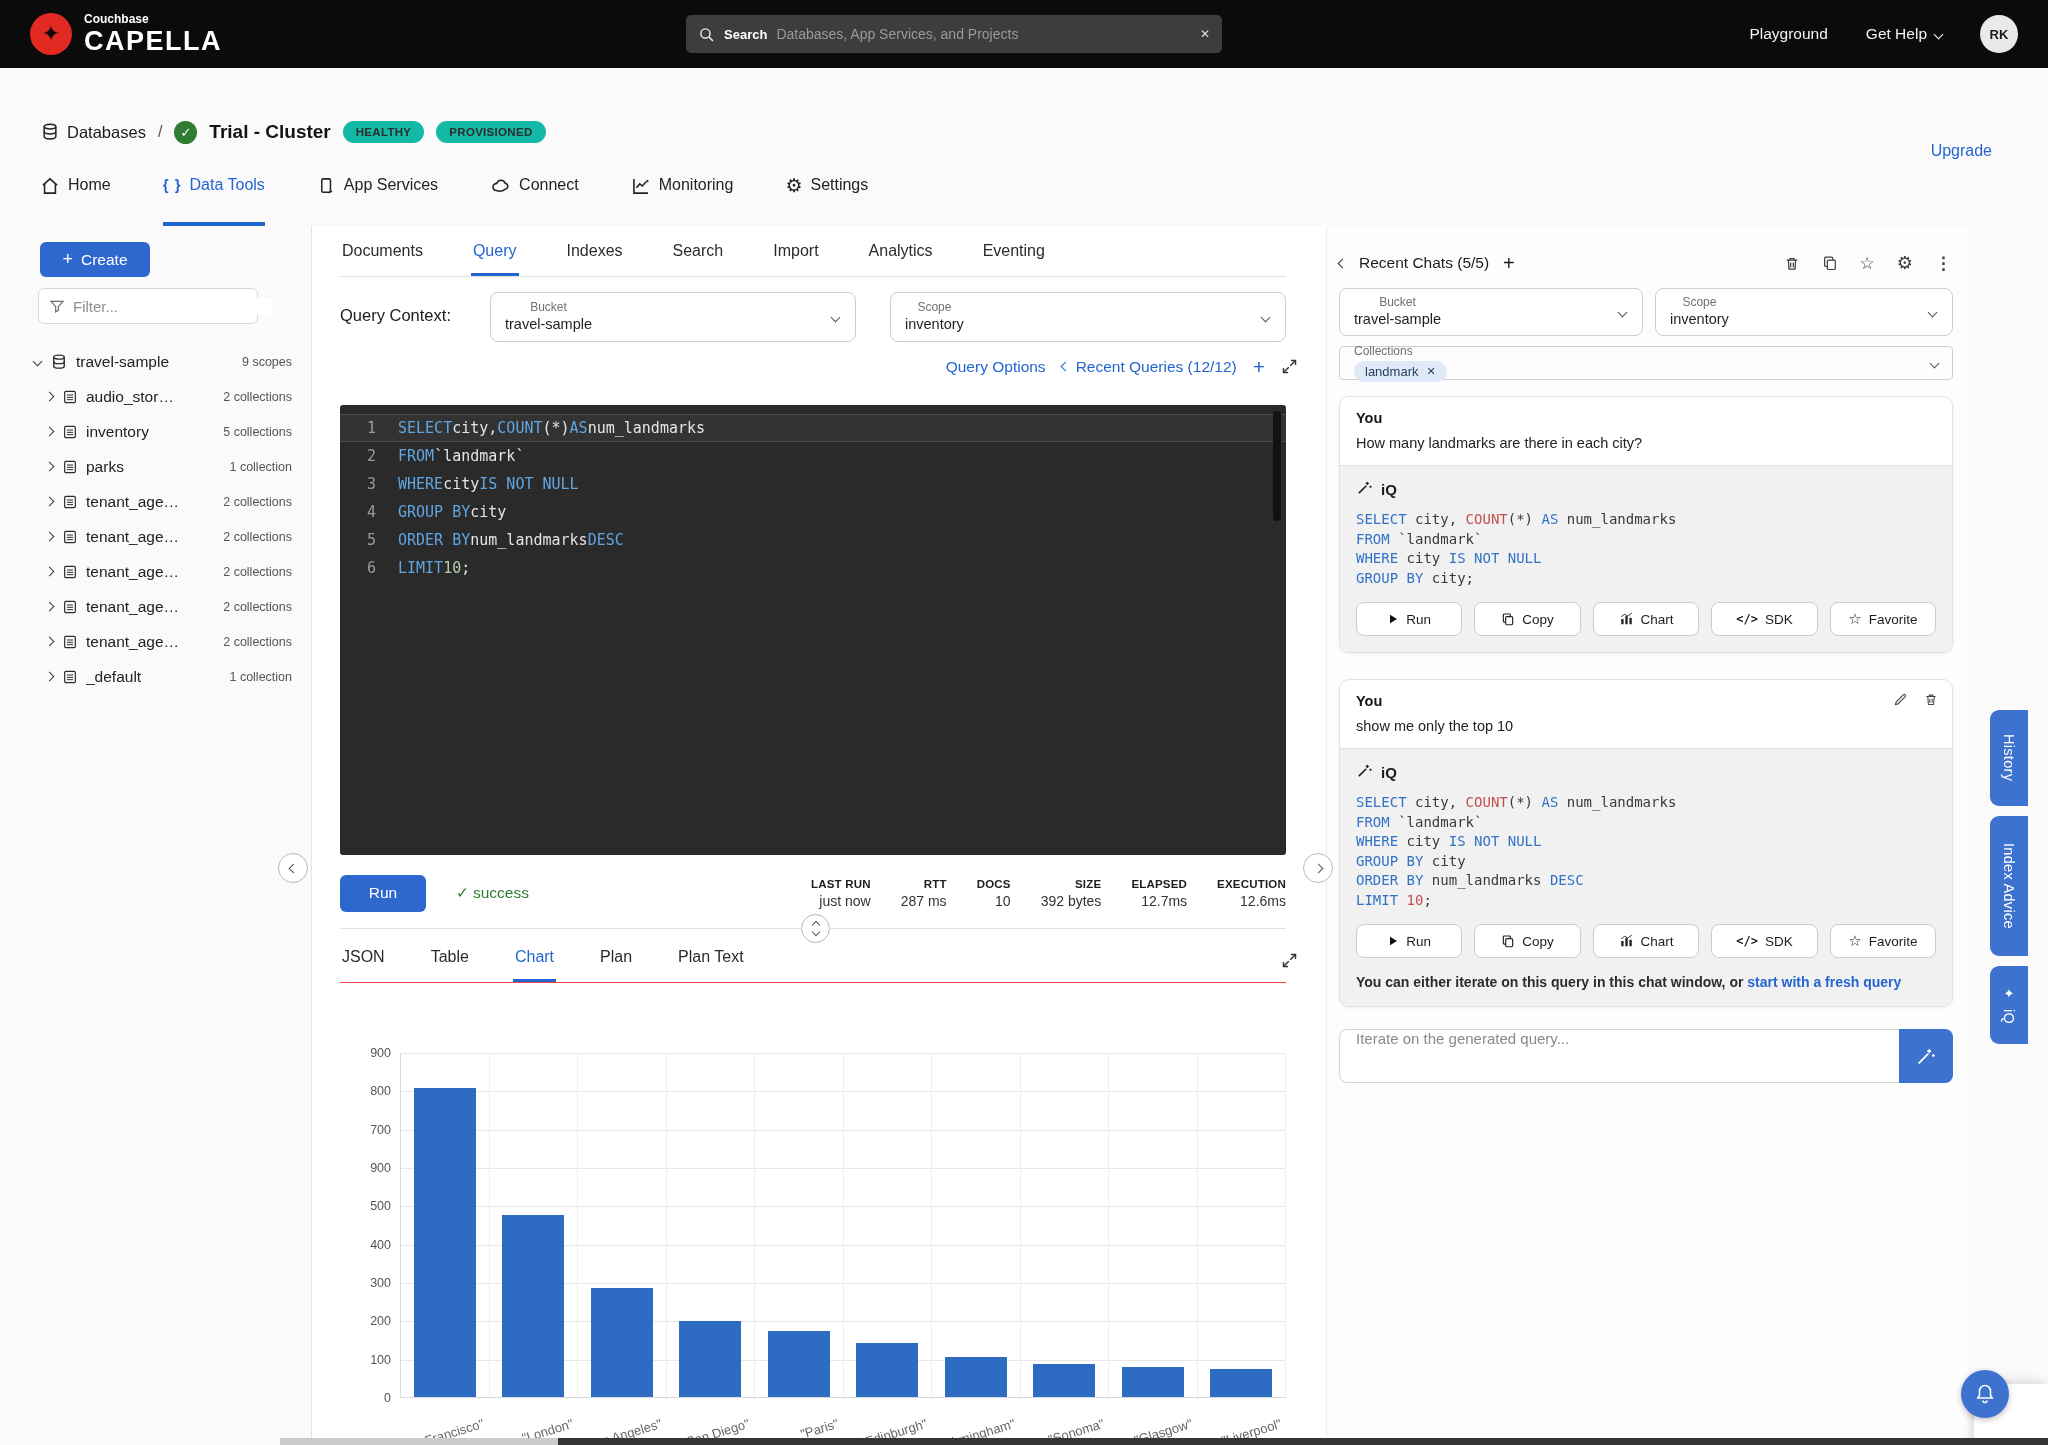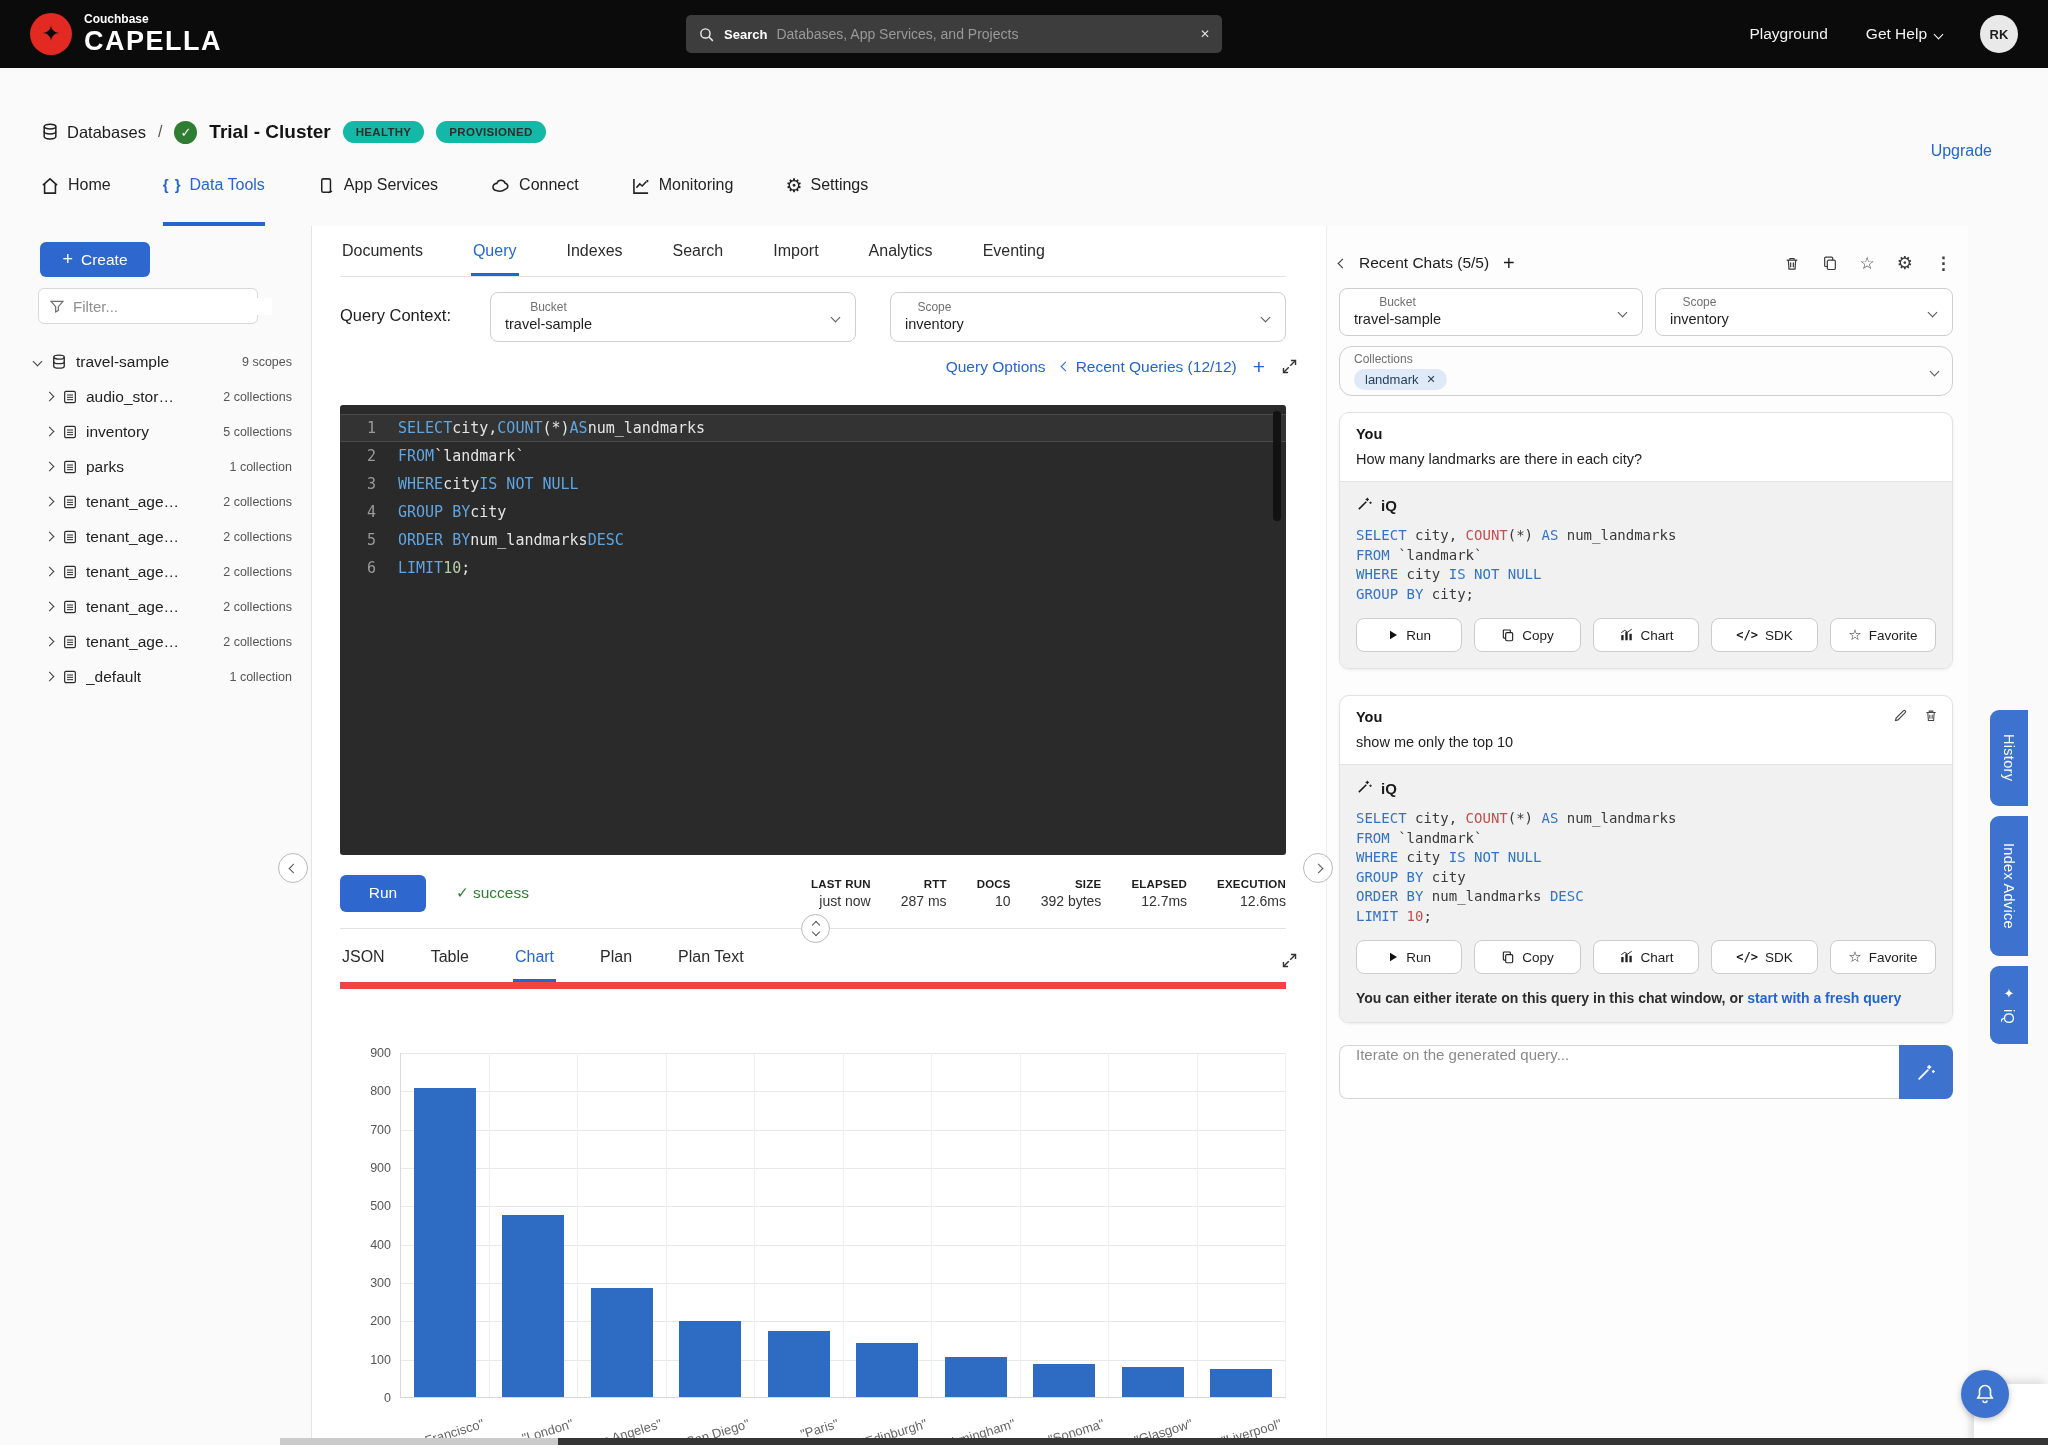--- a/index.html
+++ b/index.html
@@ -96,21 +96,21 @@
   .status { margin-left:30px; color:#2f7d33; font-size:15.5px; display:flex; align-items:center; gap:4px; }
   .stats { margin-left:auto; display:flex; gap:30px; }
   .stat { text-align:right; }
   .stat .s-label { font-size:11.5px; font-weight:700; color:#1d1d1d; letter-spacing:.2px; }
   .stat .s-value { font-size:14px; color:#333; margin-top:3px; }
 
   .divider { position:absolute; left:28px; top:702px; width:946px; border-top:1px solid #e2e2e2; }
   .splitter { position:absolute; left:489px; top:688px; width:29px; height:29px; border-radius:50%; border:1px solid #b9b9b9; background:#fff; display:flex; flex-direction:column; align-items:center; justify-content:center; gap:1px; cursor:pointer; z-index:4; color:#555; }
   .splitter .chev { width:6px; height:6px; }
 
-  .result-tabs { position:absolute; left:28px; top:716px; width:946px; display:flex; gap:42px; border-bottom:7px solid #ef4444; }
+  .result-tabs { position:absolute; left:28px; top:716px; width:946px; display:flex; gap:42px; border-bottom:1px solid #ef4444; }
   .result-expand { position:absolute; right:28px; top:726px; }
 
   .ctl-row { position:absolute; left:28px; top:782px; width:946px; height:40px; }
   .ctl { height:38px; } .ctl .sel-value { font-size:14.5px; }
   .ctl1 { left:5px; width:300px; } .ctl2 { left:317px; width:300px; } .ctl3 { left:630px; width:307px; }
 
   
   .chart { position:absolute; left:28px; top:824px; width:946px; height:395px; }
   .plot { position:absolute; left:60px; top:3px; width:886px; height:345px; border-left:1px solid #d9d9d9; border-bottom:1px solid #d9d9d9; }
   .gridline { position:absolute; left:0; width:100%; height:1px; background:#e8e8e8; }
@@ -126,21 +126,21 @@
   .chat { position:absolute; left:1326px; top:226px; width:642px; height:1219px; background:#fdfdfd; border-left:1px solid #ececec; padding:24px 16px 0 12px; }
   .chat-head { display:flex; align-items:center; height:26px; }
   .chat-head .chev { color:#333; margin-right:13px; }
   .chat-title { font-size:15.5px; color:#1d1d1d; }
   .chat-plus { font-size:20px; color:#1d1d1d; margin-left:14px; cursor:pointer; }
   .chat-tools { margin-left:auto; display:flex; gap:22px; align-items:center; color:#3c3c3c; }
   .chat-tools .t { cursor:pointer; display:flex; font-size:17px; }
   .chat-selects { position:relative; height:48px; margin-top:12px; }
   .cs-bucket { left:0; top:0; width:304px; height:48px; }
   .cs-scope { left:316px; top:0; width:298px; height:48px; }
-  .cs-coll { position:relative; margin-top:10px; width:614px; height:50px; border:1px solid #cfcfcf; border-radius:13px; display:flex; align-items:center; padding:5px 14px; cursor:pointer; }
+  .cs-coll { position:relative; margin-top:10px; width:614px; height:34px; border:1px solid #cfcfcf; border-radius:4px; display:flex; align-items:center; padding:5px 14px; cursor:pointer; }
   .cs-coll .inner { display:flex; flex-direction:column; gap:3px; }
   .cs-coll .sel-label { font-size:12px; color:#707070; }
   .chipset { display:flex; }
   .chip { background:#dfe9f7; border-radius:13px; padding:3px 11px; font-size:13px; color:#27415f; display:flex; align-items:center; gap:8px; }
   .chip .x { font-size:11px; cursor:pointer; color:#1d3least; }
   .cs-coll .chev { margin-left:auto; color:#555; }
 
   .chat-card { width:614px; border:1px solid #e2e2e2; border-radius:10px; overflow:hidden; box-shadow:0 1px 3px rgba(0,0,0,.07); margin-top:16px; background:#fff; }
   .card-top { padding:13px 16px 14px; position:relative; }
   .who { font-size:14.5px; font-weight:700; color:#161616; }

